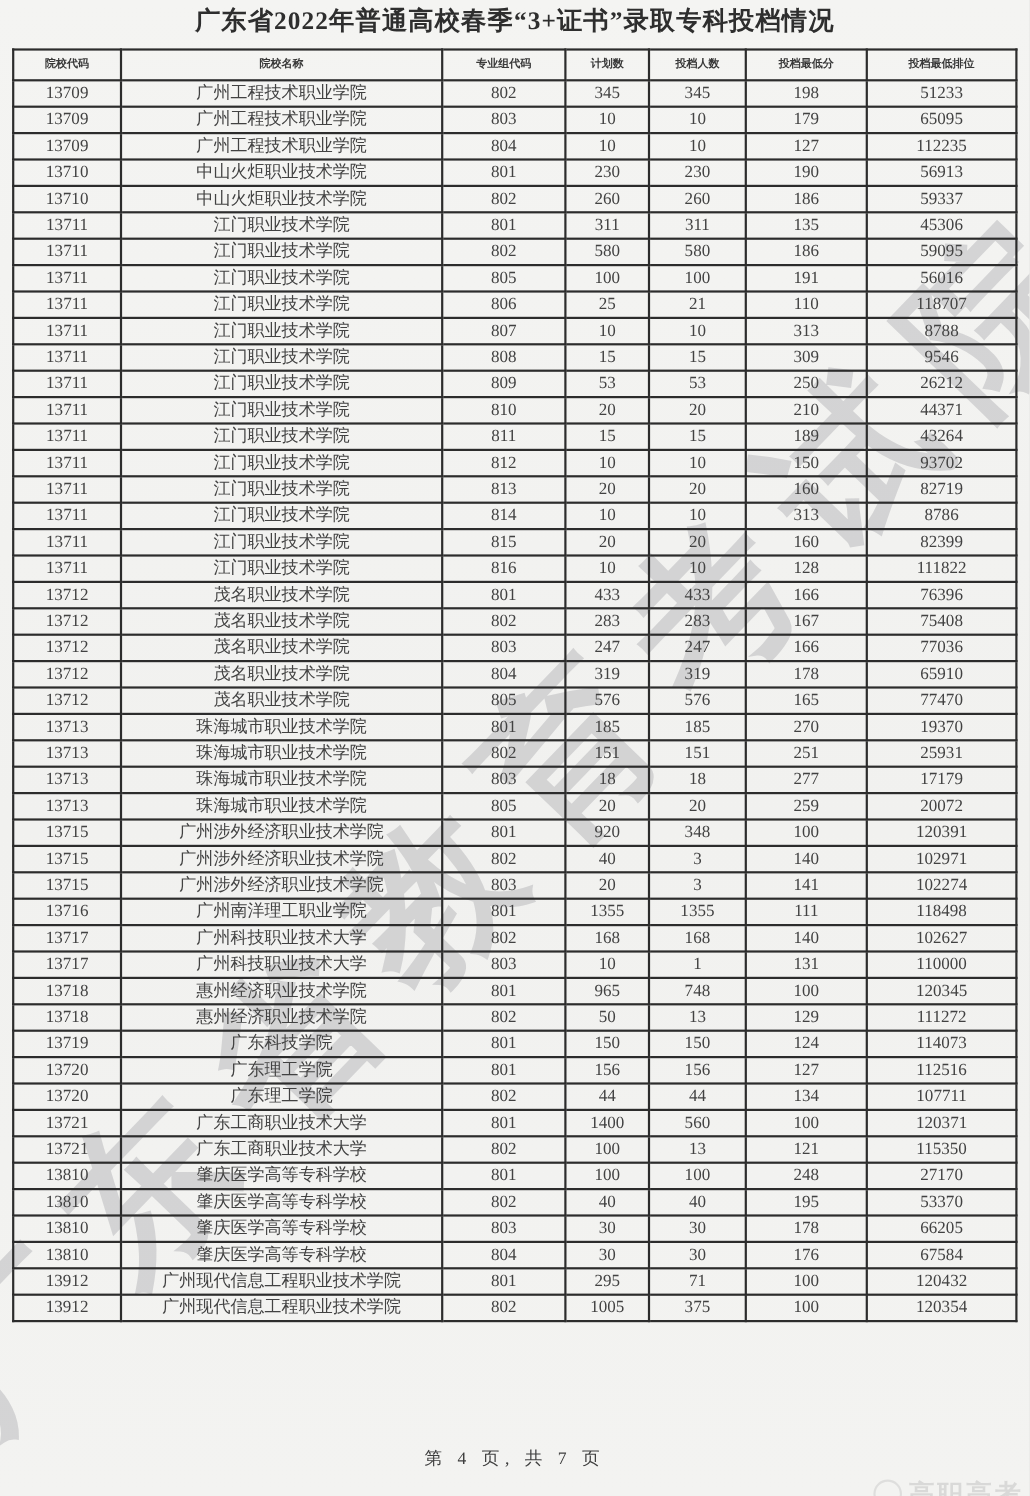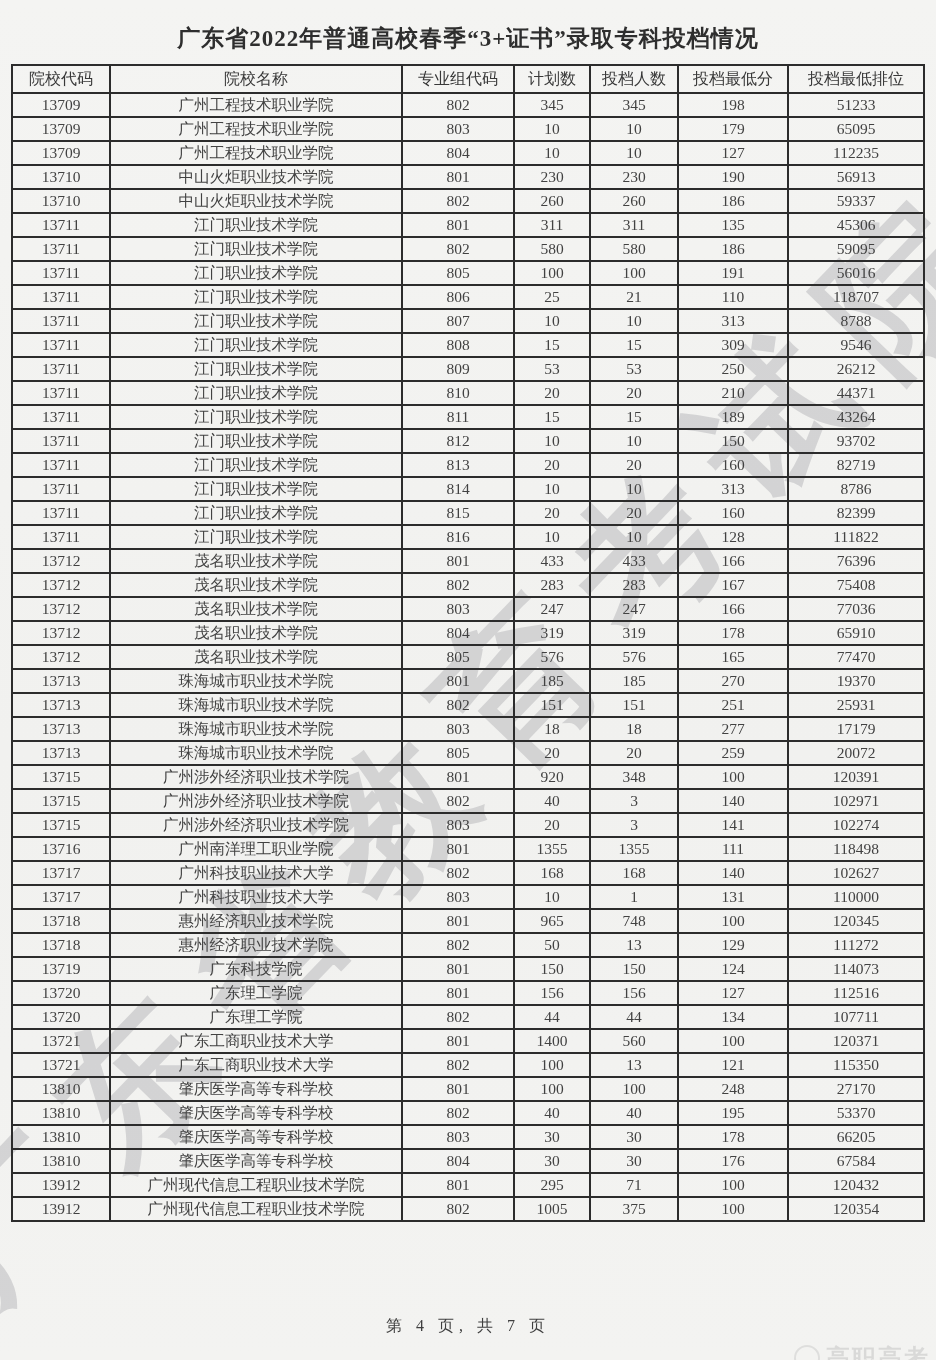--- a/index.html
+++ b/index.html
@@ -16,21 +16,21 @@
     overflow: hidden;
     font-family: "Liberation Serif", "DejaVu Serif", serif;
     color: #3d3d3d;
   }
   .doc-title {
     text-align: center;
     font-size: 23px;
     font-weight: bold;
     letter-spacing: 1px;
     color: #2e2e2e;
-    padding-top: 23px;
+    padding-top: 3px;
     position: relative;
     z-index: 2;
   }
   table.score-table {
     position: relative;
     z-index: 2;
     margin: 10px auto 0 auto;
     width: 912px;
     border-collapse: collapse;
     table-layout: fixed;
@@ -42,22 +42,22 @@
     text-align: center;
     vertical-align: middle;
     font-size: 15.5px;
     line-height: 18px;
     padding: 2px 1px;
     color: #424242;
     overflow: hidden;
     white-space: nowrap;
   }
   table.score-table th {
-    font-weight: normal;
-    font-size: 16px;
+    font-weight: bold;
+    font-size: 10px;
     padding: 4px 1px;
     color: #383838;
   }
   .watermark {
     position: absolute;
     z-index: 1;
     top: 640px;
     left: 468px;
     width: 1700px;
     margin-left: -850px;

